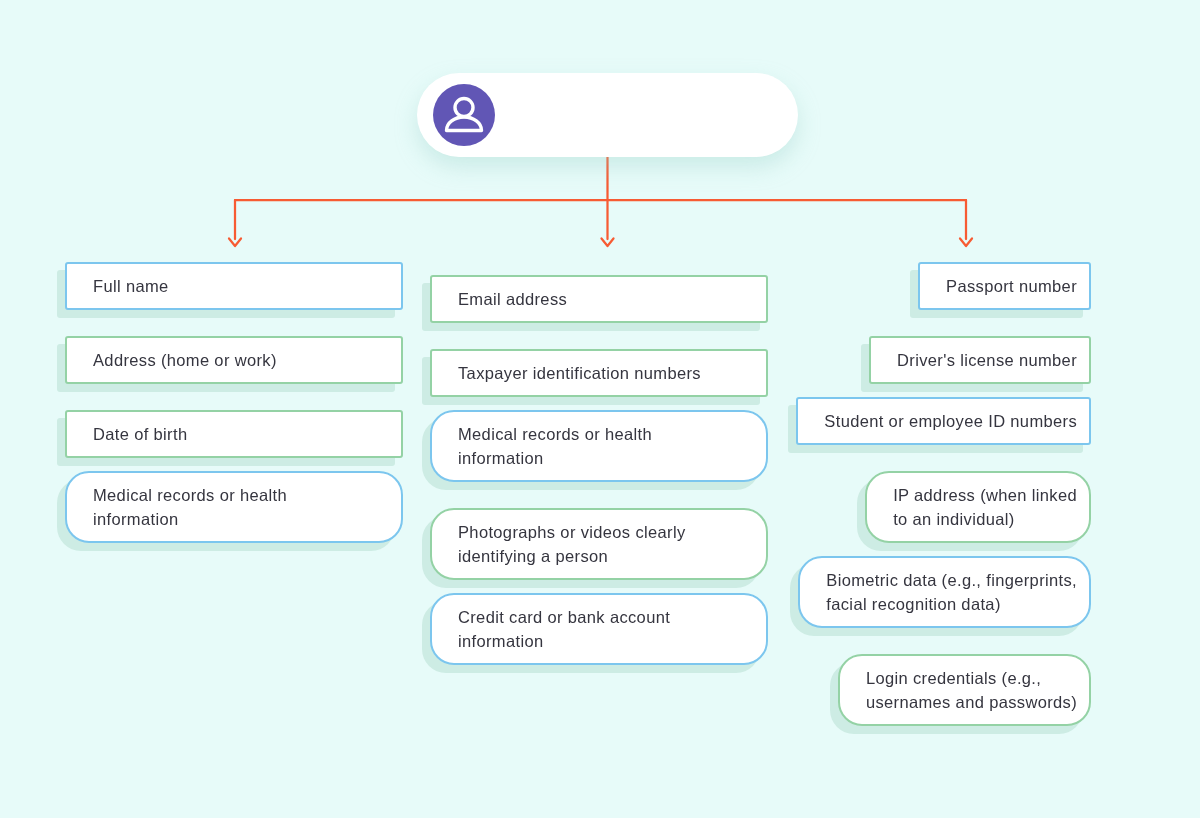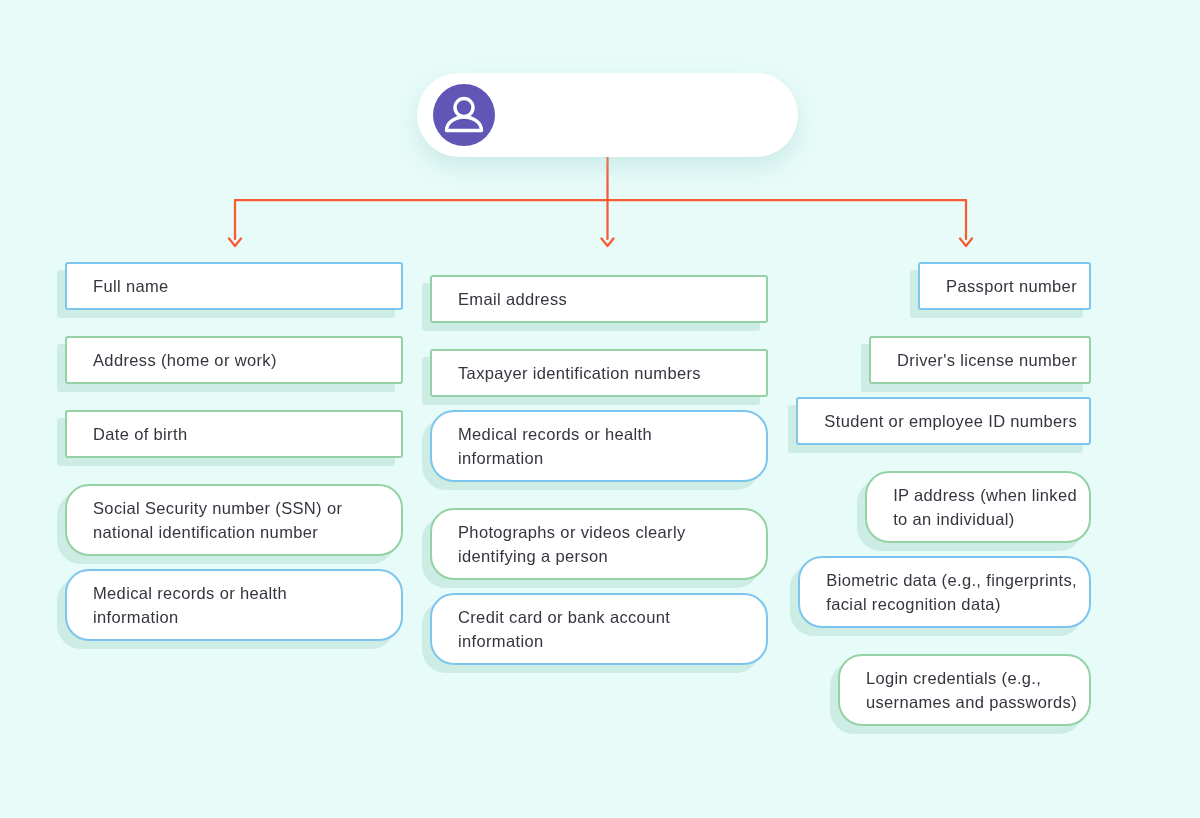--- a/index.html
+++ b/index.html
@@ -123,22 +123,20 @@
         <circle cx="31" cy="23.5" r="9" fill="none" stroke="#ffffff" stroke-width="3.4"></circle>
         <path d="M13.5 46.5 a17.5 13.5 0 0 1 35 0 Z" fill="none" stroke="#ffffff" stroke-width="3.4" stroke-linejoin="round"></path>
       </svg>
     </div>
   </div>
 
   <div class="column col-1">
     <div class="box blue">Full name</div>
     <div class="box green">Address (home or work)</div>
     <div class="box green">Date of birth</div>
-    <div class="box tall green">Social Security number (SSN) or
-national identification number</div>
     <div class="box tall blue">Medical records or health
 information</div>
   </div>
 
   <div class="column col-2">
     <div class="box green">Email address</div>
     <div class="box green">Taxpayer identification numbers</div>
     <div class="box tall blue">Medical records or health
 information</div>
     <div class="box tall green">Photographs or videos clearly

